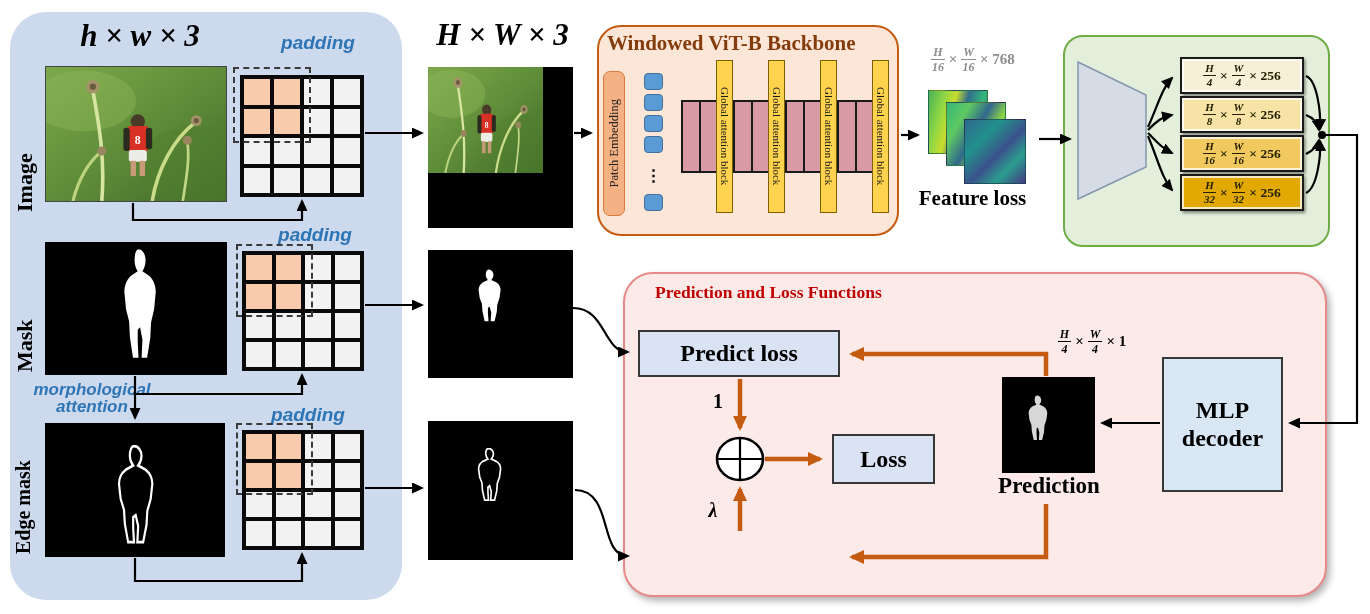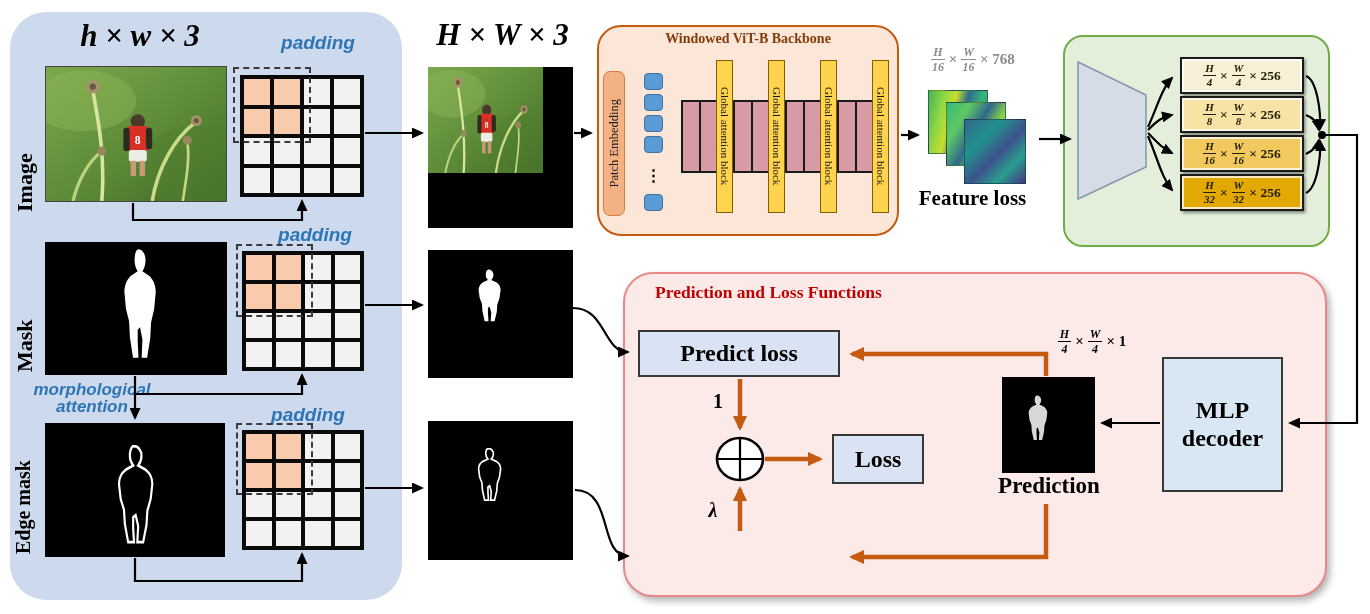--- a/index.html
+++ b/index.html
@@ -192,21 +192,21 @@
         <use href="#personP" fill="#ffffff"></use>
       </svg>
   </div>
   <div class="abs blackcanvas" style="left:428px;top:421px;width:145px;height:139px;">
     <svg viewBox="0 0 60 100" preserveAspectRatio="none" style="position:absolute;left:44px;top:27px;" width="33" height="58">
         <use href="#personP" fill="none" stroke="#ffffff" stroke-width="3"></use>
       </svg>
   </div>
 
   <div class="abs panel-backbone" style="left:597px;top:25px;width:302px;height:211px;"></div>
-  <div class="abs serifb" style="left:607px;top:31px;width:282px;font-size:14px;text-align:center;color:#843C0C;">Windowed ViT-B Backbone</div>
+  <div class="abs serifb" style="left:607px;top:31px;width:282px;font-size:21px;text-align:left;color:#843C0C;">Windowed ViT-B Backbone</div>
   <div class="abs patch-embed center" style="left:603px;top:71px;width:22px;height:145px;">
     <span class="vup" style="font-size:12.5px;color:#222;font-family:'Liberation Serif',serif;">Patch Embedding</span>
   </div>
   <div class="abs token" style="left:644px;top:73px;width:19px;height:17px;"></div>
   <div class="abs token" style="left:644px;top:94px;width:19px;height:17px;"></div>
   <div class="abs token" style="left:644px;top:115px;width:19px;height:17px;"></div>
   <div class="abs token" style="left:644px;top:136px;width:19px;height:17px;"></div>
   <div class="abs center" style="left:644px;top:160px;width:19px;height:30px;font-size:16px;font-weight:bold;">⋮</div>
   <div class="abs token" style="left:644px;top:194px;width:19px;height:17px;"></div>
 
@@ -314,21 +314,21 @@
           <span class="den">32</span>
         </span>
       <span>× 256</span>
     </span>
   </div>
 
   <div class="abs panel-pink" style="left:623px;top:272px;width:704px;height:325px;"></div>
   <div class="abs serifb" style="left:655px;top:282px;width:400px;font-size:17.5px;color:#C00000;">Prediction and Loss Functions</div>
 
   <div class="abs lossbox center serifb" style="left:638px;top:330px;width:202px;height:47px;font-size:24px;">Predict loss</div>
-  <div class="abs lossbox center serifb" style="left:832px;top:434px;width:92px;height:50px;font-size:24px;">Loss</div>
+  <div class="abs lossbox center serifb" style="left:832px;top:434px;width:103px;height:50px;font-size:24px;">Loss</div>
 
   <div class="abs serifb" style="left:705px;top:390px;width:26px;font-size:20px;text-align:center;">1</div>
   <div class="abs serifb" style="left:700px;top:499px;width:26px;font-size:20px;text-align:center;font-style:italic;">λ</div>
 
   <div class="abs dims" style="left:1032px;top:328px;width:120px;font-size:15px;color:#000;justify-content:center;">
     <span class="frac" style="font-size:12px;">
         <span class="num">H</span>
         <span class="den">4</span>
       </span>
     <span>×</span>

